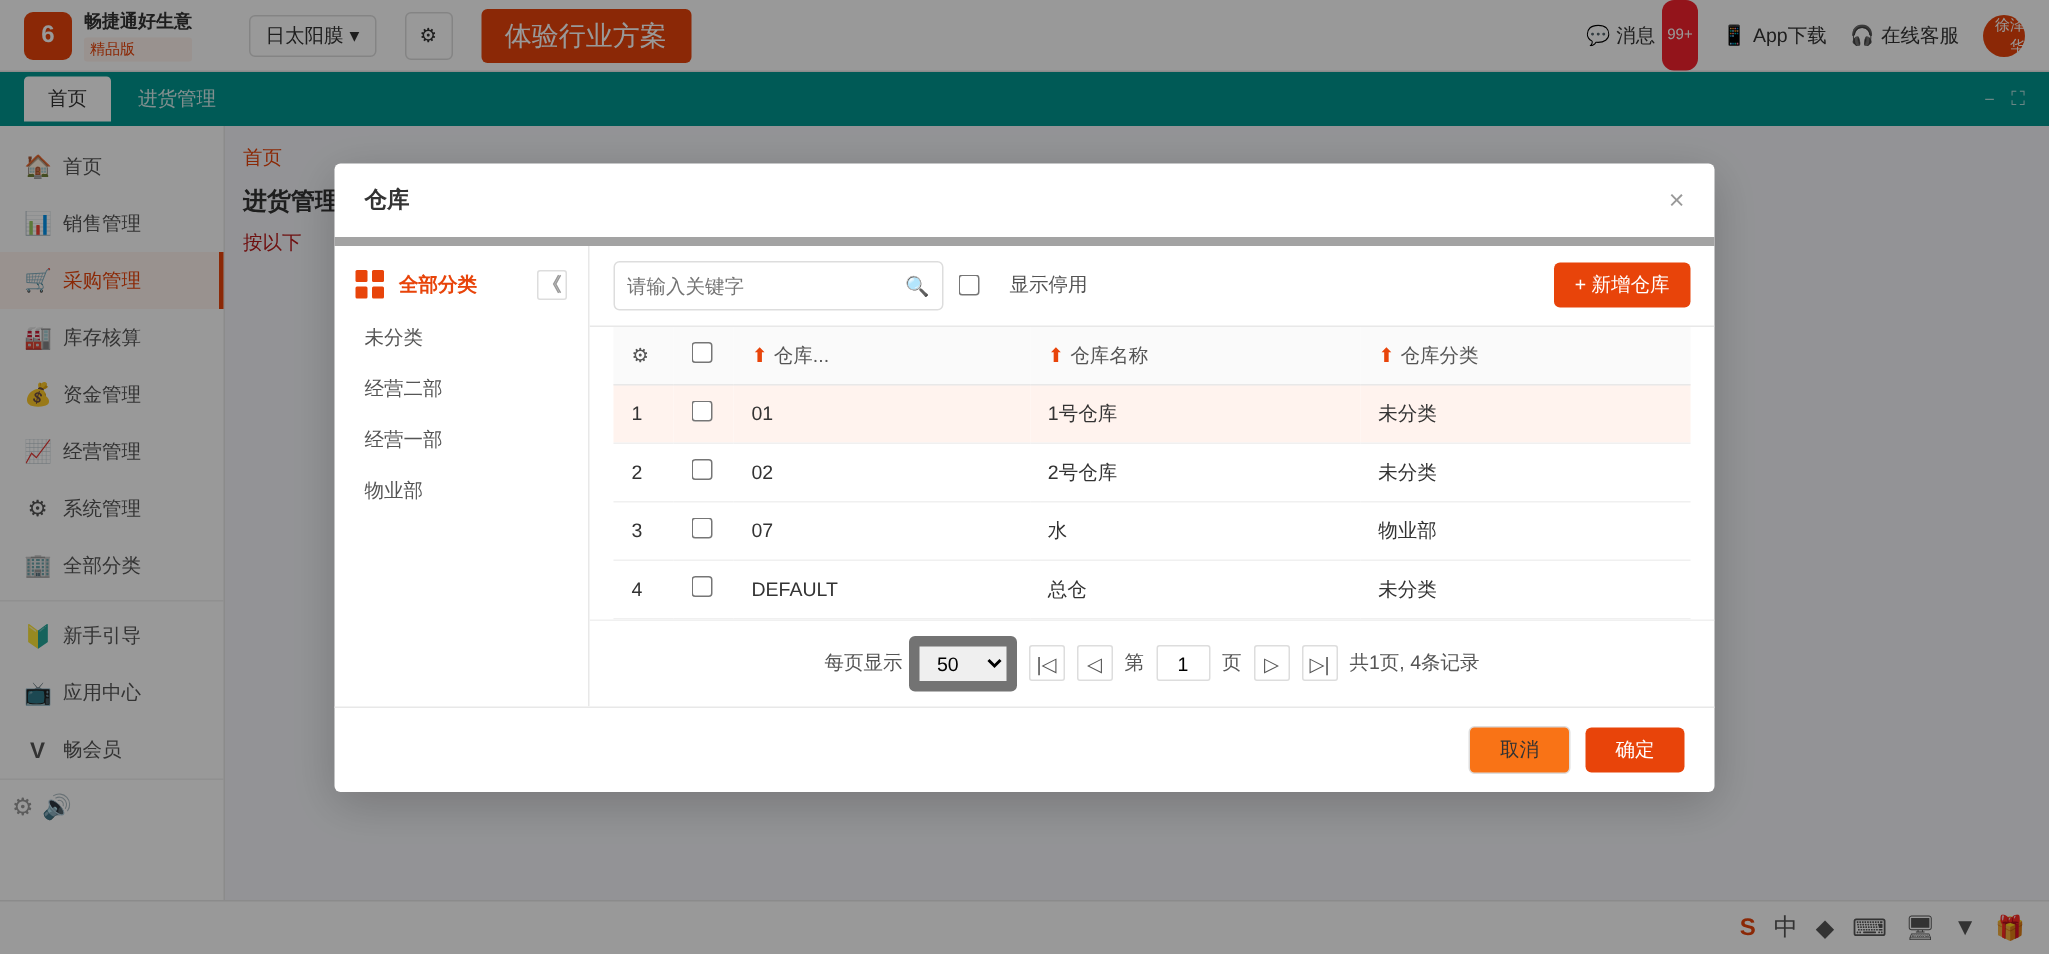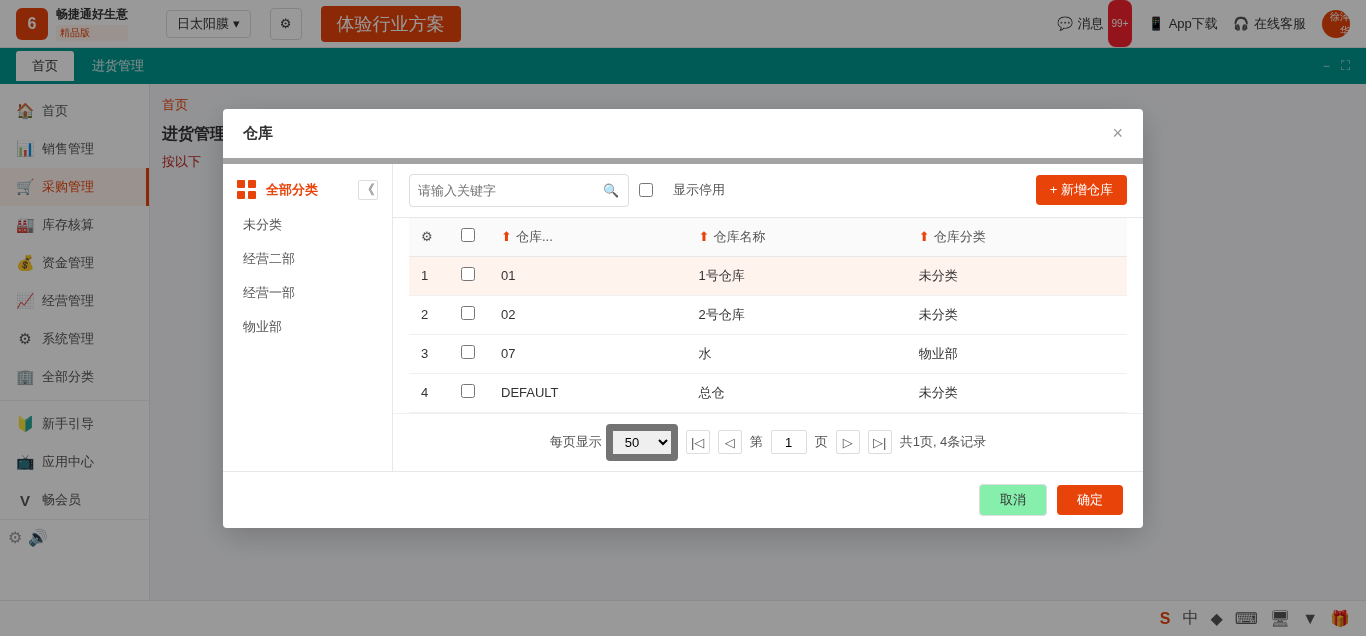--- a/index.html
+++ b/index.html
@@ -232,21 +232,21 @@
     }
 
     
     .modal-footer {
       padding: 12px 20px;
       display: flex; align-items: center; justify-content: flex-end;
       gap: 10px;
       border-top: 1px solid #e8e8e8;
     }
     .cancel-btn {
-      background: #86efac; color: #333;
+      background: #f97316; color: #333;
       border: 1px solid #ddd; border-radius: 4px;
       padding: 6px 20px; cursor: pointer; font-size: 13px;
     }
     .confirm-btn {
       background: #e8440a; color: #fff;
       border: none; border-radius: 4px;
       padding: 6px 20px; cursor: pointer; font-size: 13px;
     }
 
     

